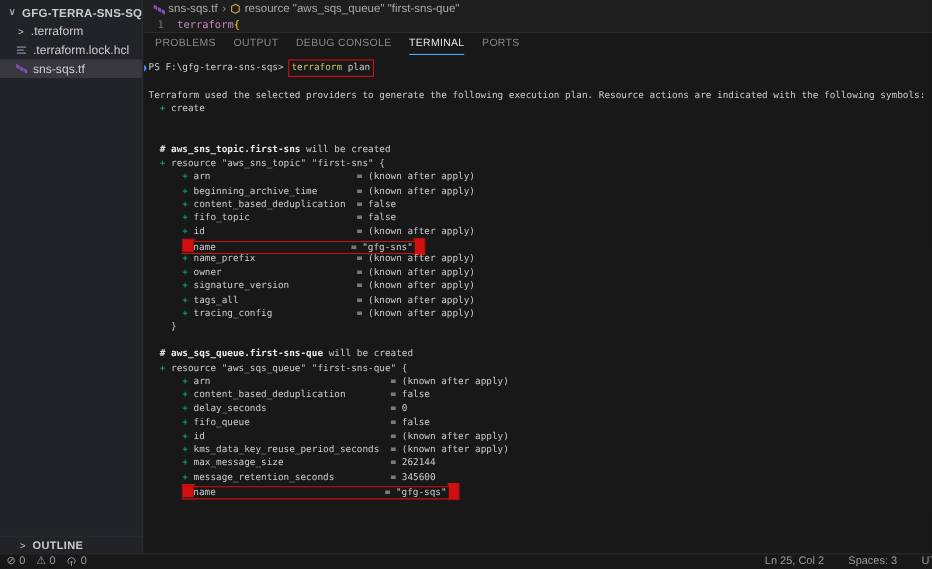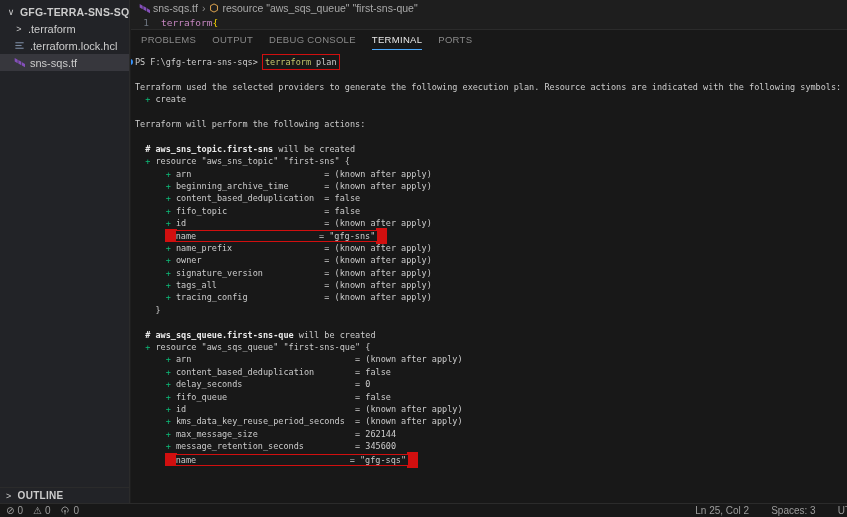--- a/index.html
+++ b/index.html
@@ -20,21 +20,21 @@
   .tree{padding-top:3px;}
   .row{display:flex; align-items:center; height:17px; white-space:nowrap; overflow:hidden; cursor:pointer;}
   .row .chev{width:10px; text-align:center; color:var(--fg); font-size:9px; margin-left:6px; flex:none;}
   .row.child .chev{margin-left:14px;}
   .row .fico{width:12px; margin-left:14px; flex:none; display:flex; align-items:center;}
   .row .lbl{margin-left:4px;}
   .row.root .lbl{font-weight:bold; font-size:10.5px; letter-spacing:.2px;}
   .row.selected{background:#37373d;}
   .spacer{flex:1;}
   .section{height:16px; line-height:16px; border-top:1px solid var(--border);
-    font-weight:bold; font-size:10px; letter-spacing:.3px; padding-left:6px; cursor:pointer;}
+    font-weight:bold; font-size:10px; letter-spacing:.3px; padding-left:18px; cursor:pointer;}
   .section .chev{font-size:9px; margin-right:6px; font-weight:normal;}
 
   
   .main{position:absolute; left:131px; right:0; top:0; bottom:14px; background:var(--bg-editor);}
   .breadcrumb{height:16px; display:flex; align-items:center; font-size:10.5px; color:#a9a9a9;
     padding-left:8px; white-space:nowrap; background:var(--bg-editor); cursor:pointer;}
   .breadcrumb .sep{margin:0 4px; color:#8a8a8a;}
   .breadcrumb svg{margin-right:3px;}
   .editor-line{height:13px; display:flex; align-items:center;
     font-family:"DejaVu Sans Mono",monospace; font-size:9.5px; background:var(--bg-editor);}
@@ -150,21 +150,20 @@
       <span class="ptab active">TERMINAL</span>
       <span class="ptab">PORTS</span>
     </div>
     <div class="terminal">
       <div class="term-pre">
           <div class="tline"><span class="cmd-dot"></span><span class="seg-p">PS F:\gfg-terra-sns-sqs&gt; </span><span class="redbox cmd-box"><span class="seg-y">terraform</span><span class="seg-p"> plan</span></span></div>
           <div class="tline">&nbsp;</div>
           <div class="tline"><span class="seg-p">Terraform used the selected providers to generate the following execution plan. Resource actions are indicated with the following symbols:</span></div>
           <div class="tline"><span class="seg-g">  +</span><span class="seg-p"> create</span></div>
           <div class="tline">&nbsp;</div>
-          <div class="tline"><span class="seg-p">Terraform will perform the following actions:</span></div>
           <div class="tline">&nbsp;</div>
           <div class="tline"><span class="seg-b">  # aws_sns_topic.first-sns</span><span class="seg-p"> will be created</span></div>
           <div class="tline"><span class="seg-g">  +</span><span class="seg-p"> resource "aws_sns_topic" "first-sns" {</span></div>
           <div class="tline"><span class="seg-g">      +</span><span class="seg-p"> arn                          = (known after apply)</span></div>
           <div class="tline"><span class="seg-g">      +</span><span class="seg-p"> beginning_archive_time       = (known after apply)</span></div>
           <div class="tline"><span class="seg-g">      +</span><span class="seg-p"> content_based_deduplication  = false</span></div>
           <div class="tline"><span class="seg-g">      +</span><span class="seg-p"> fifo_topic                   = false</span></div>
           <div class="tline"><span class="seg-g">      +</span><span class="seg-p"> id                           = (known after apply)</span></div>
           <div class="tline"><span class="seg-g">      </span><span class="redbox name-box"><span class="seg-p">name                        = "gfg-sns"</span></span></div>
           <div class="tline"><span class="seg-g">      +</span><span class="seg-p"> name_prefix                  = (known after apply)</span></div>

